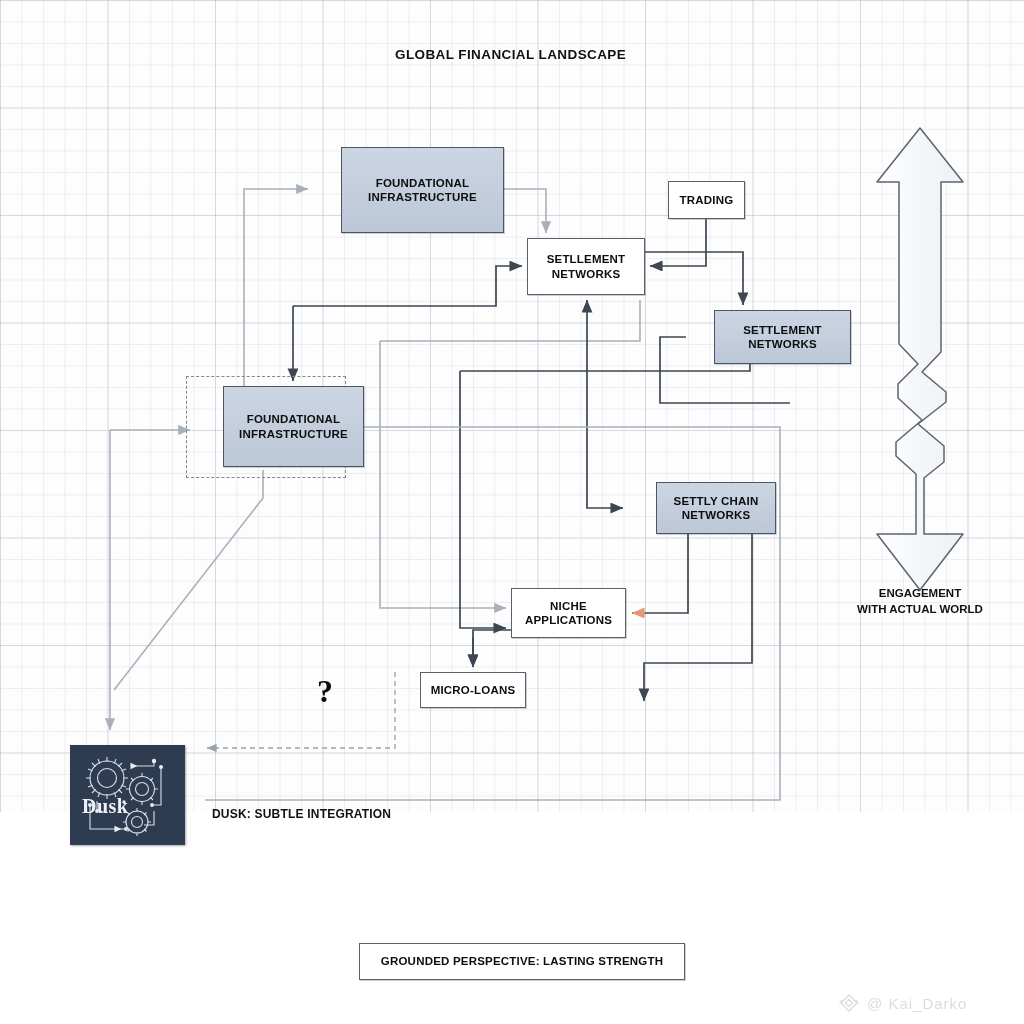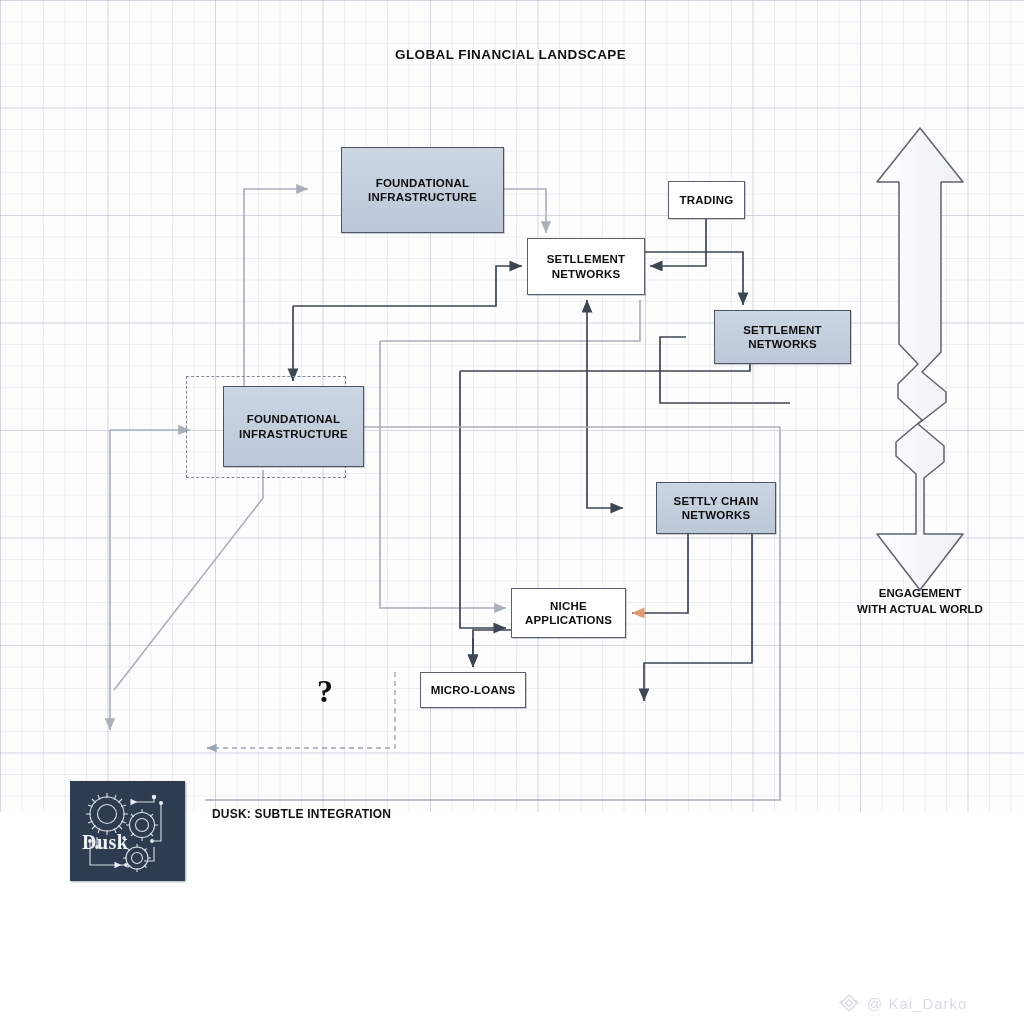--- a/index.html
+++ b/index.html
@@ -215,24 +215,27 @@
     <span class="lbl" style="white-space:pre-line;">NICHE
 APPLICATIONS</span>
   </div>
 
   <div class="node" style="left:420px; top:672px; width:106px; height:36px; font-size:11.5px;align-items:center;">
     <span class="lbl" style="white-space:pre-line;">MICRO-LOANS</span>
   </div>
 
 
 
+  <div class="node" style="left:359px; top:943px; width:326px; height:37px; font-size:11.5px;">
+    <span class="lbl" style="white-space:pre-line;">GROUNDED PERSPECTIVE: LASTING STRENGTH</span>
+  </div>
 
   <div class="qmark" style="left:317px; top:673px; font-size:32px;">?</div>
 
-  <div class="dusk-tile" style="left:70px; top:745px; width:115px; height:100px;margin-top:36px;">
+  <div class="dusk-tile" style="left:70px; top:745px; width:115px; height:100px;">
     <svg width="115" height="100" viewBox="0 0 115 100">
       <g stroke="#e8edf4" stroke-width="1.1" fill="none" opacity="0.92">
 
         <circle cx="37" cy="33" r="17"></circle>
         <circle cx="37" cy="33" r="9.5"></circle>
         <g>
           <path d="M37,12 l0,5 M37,49 l0,5 M16,33 l5,0 M53,33 l5,0
                    M22,18 l3.6,3.6 M48.4,44.4 l3.6,3.6 M52,18 l-3.6,3.6 M25.6,44.4 l-3.6,3.6"></path>
           <path d="M28,14 l1.8,4.6 M46,14 l-1.8,4.6 M28,52 l1.8,-4.6 M46,52 l-1.8,-4.6
                    M18,24 l4.6,1.8 M18,42 l4.6,-1.8 M56,24 l-4.6,1.8 M56,42 l-4.6,-1.8"></path>

